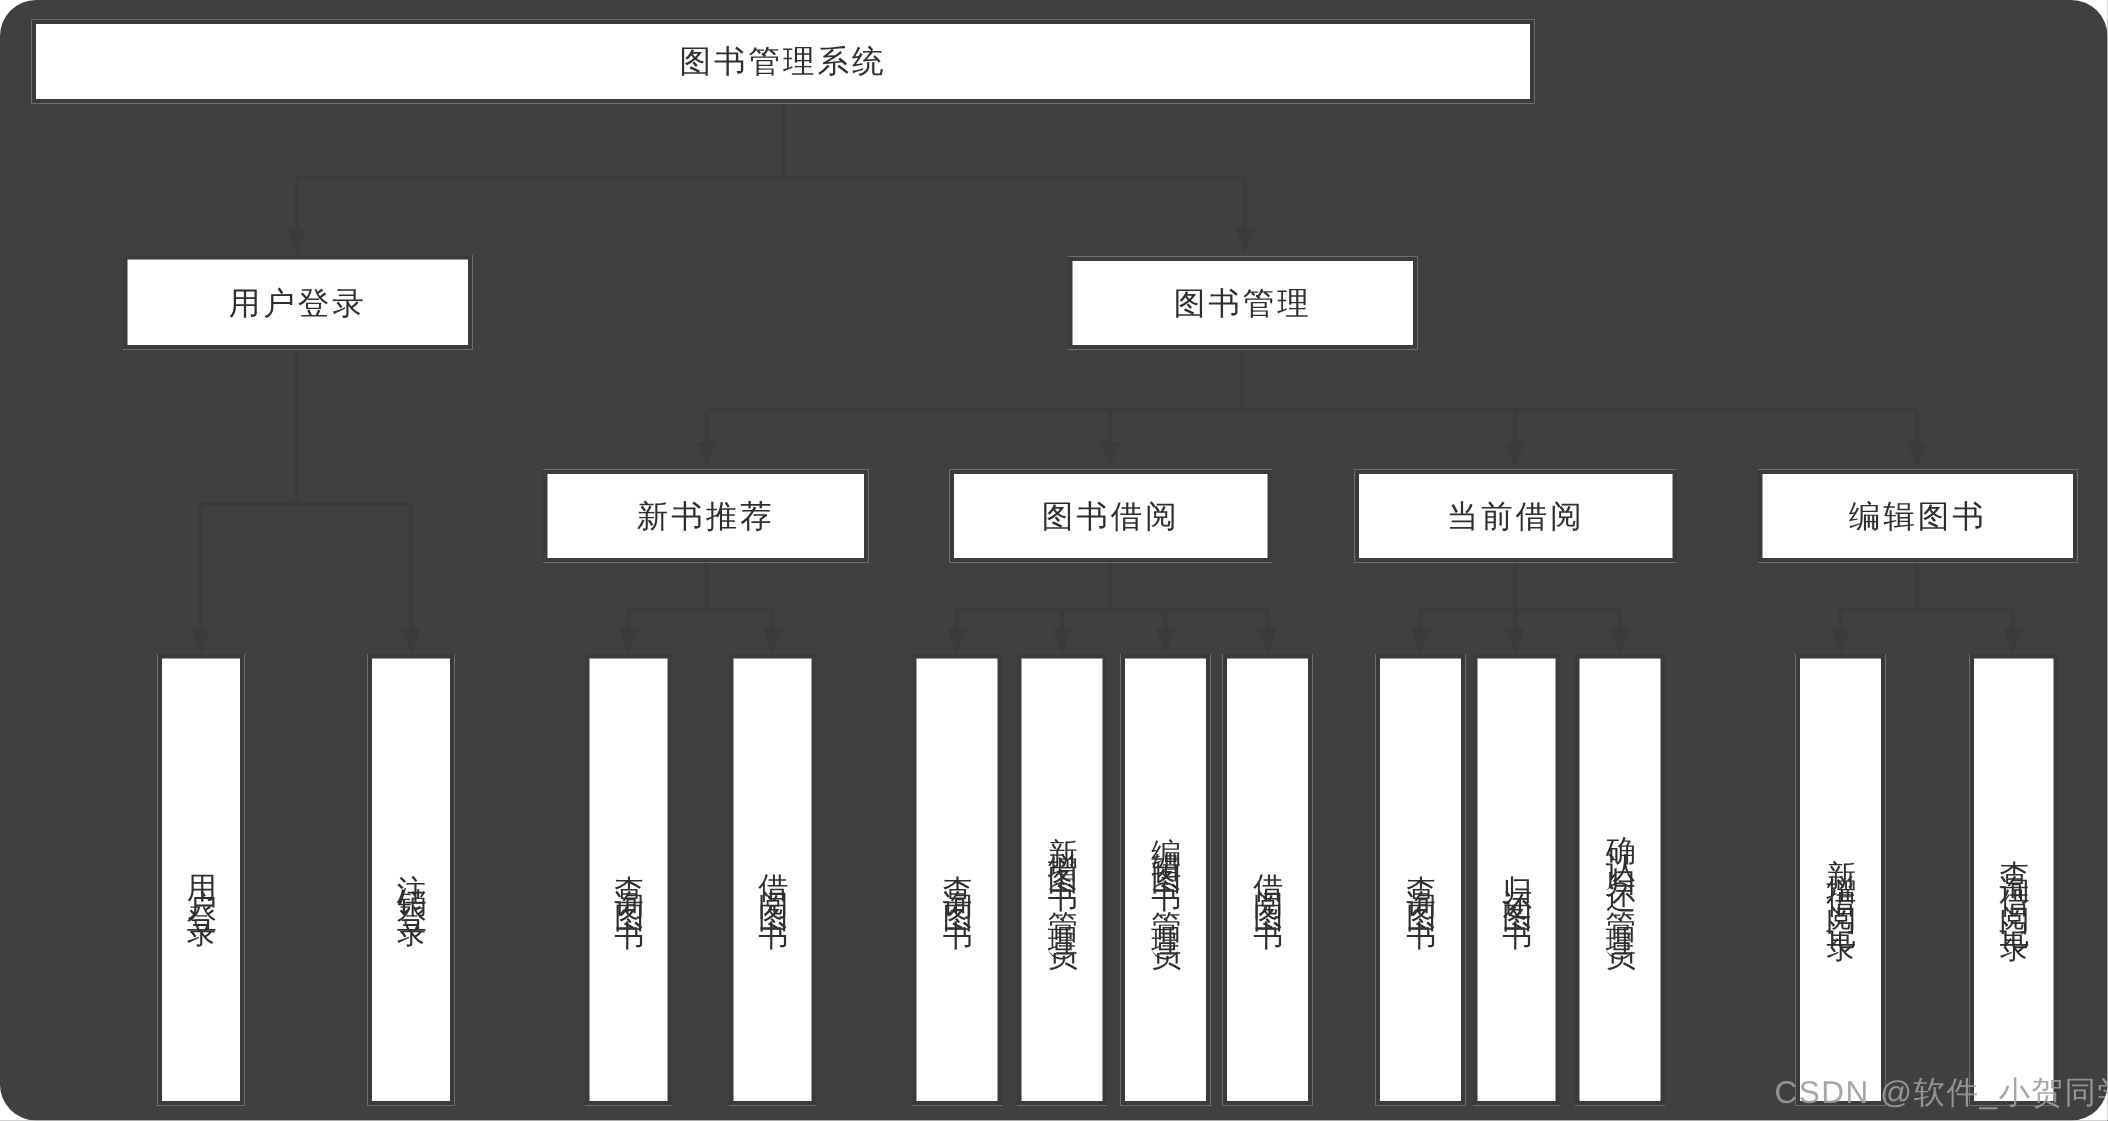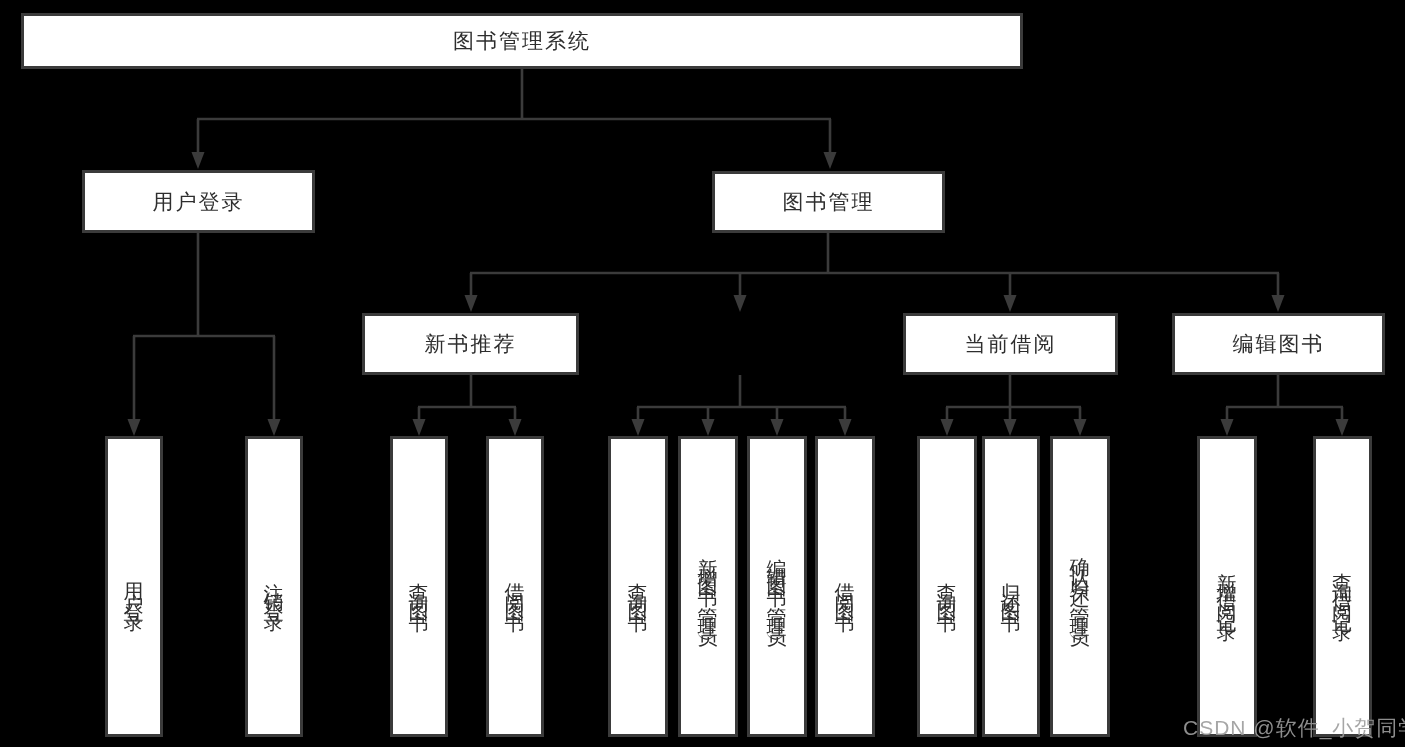--- a/index.html
+++ b/index.html
@@ -1,21 +1,22 @@
 <!DOCTYPE html>
 <html><head>
 <meta charset="utf-8">
 <style>
   html,body{margin:0;padding:0;background:#ffffff;}
   #stage{
     position:relative;
     width:1405px;height:747px;
-    background:#000000;
+    background:#404040;
     font-family:"Liberation Sans","DejaVu Sans",sans-serif;
     overflow:hidden;
+    border-radius:24px;
   }
   #connectors{position:absolute;left:0;top:0;z-index:1;}
   .node{
     position:absolute;
     background:#ffffff;
     border:3px solid #3b3b3b;
     box-sizing:border-box;
     display:flex;align-items:center;justify-content:center;
     color:#2e2e2e;
     z-index:2;
@@ -99,20 +100,23 @@
   <div class="node h" style="left:82px;top:170px;width:233px;height:63px">
     <span>用户登录</span>
   </div>
   <div class="node h" style="left:362px;top:313px;width:217px;height:62px">
     <span>新书推荐</span>
   </div>
 
   <div class="node h" style="left:712px;top:171px;width:233px;height:62px">
     <span>图书管理</span>
   </div>
+  <div class="node h" style="left:633px;top:313px;width:215px;height:62px">
+    <span>图书借阅</span>
+  </div>
   <div class="node h" style="left:903px;top:313px;width:215px;height:62px">
     <span>当前借阅</span>
   </div>
   <div class="node h" style="left:1172px;top:313px;width:213px;height:62px">
     <span>编辑图书</span>
   </div>
 
   <div class="node v" style="left:105px;width:58px">
     <span>用户登录</span>
   </div>

